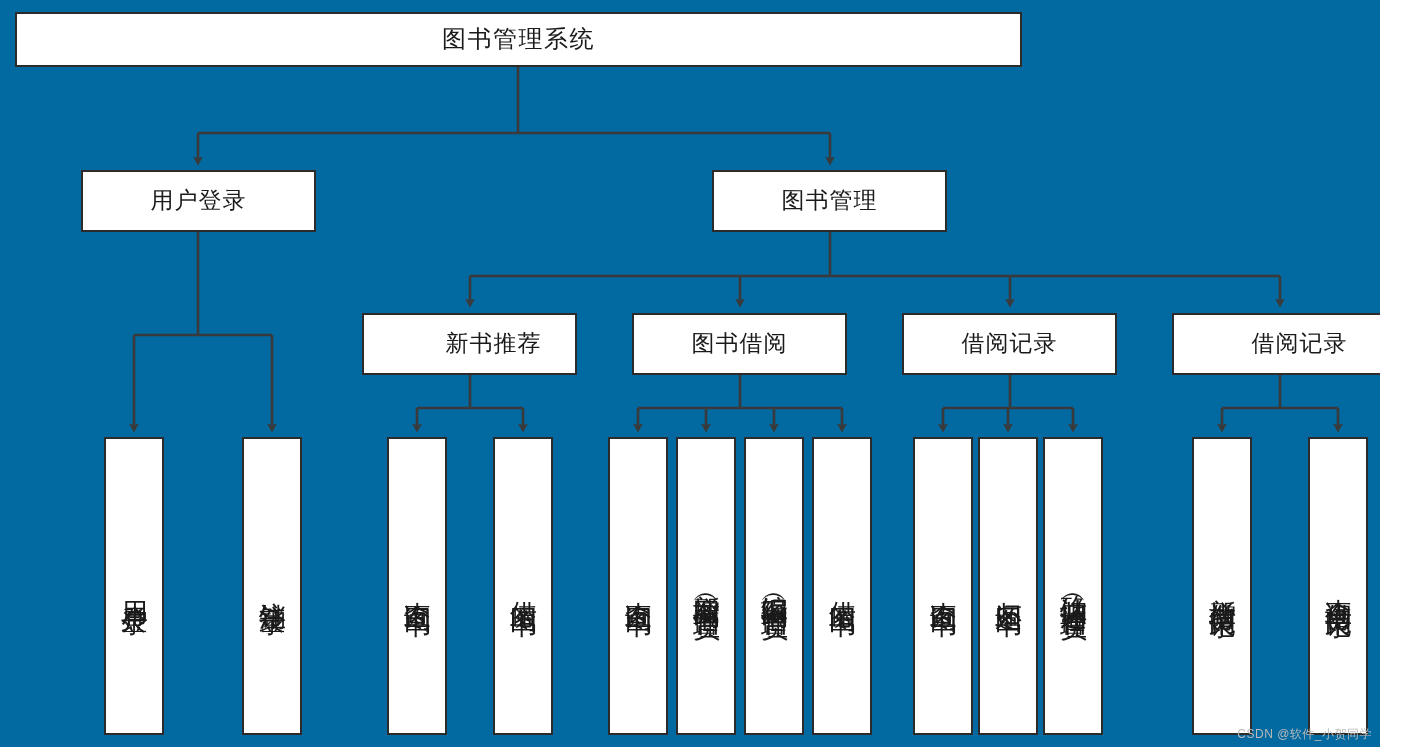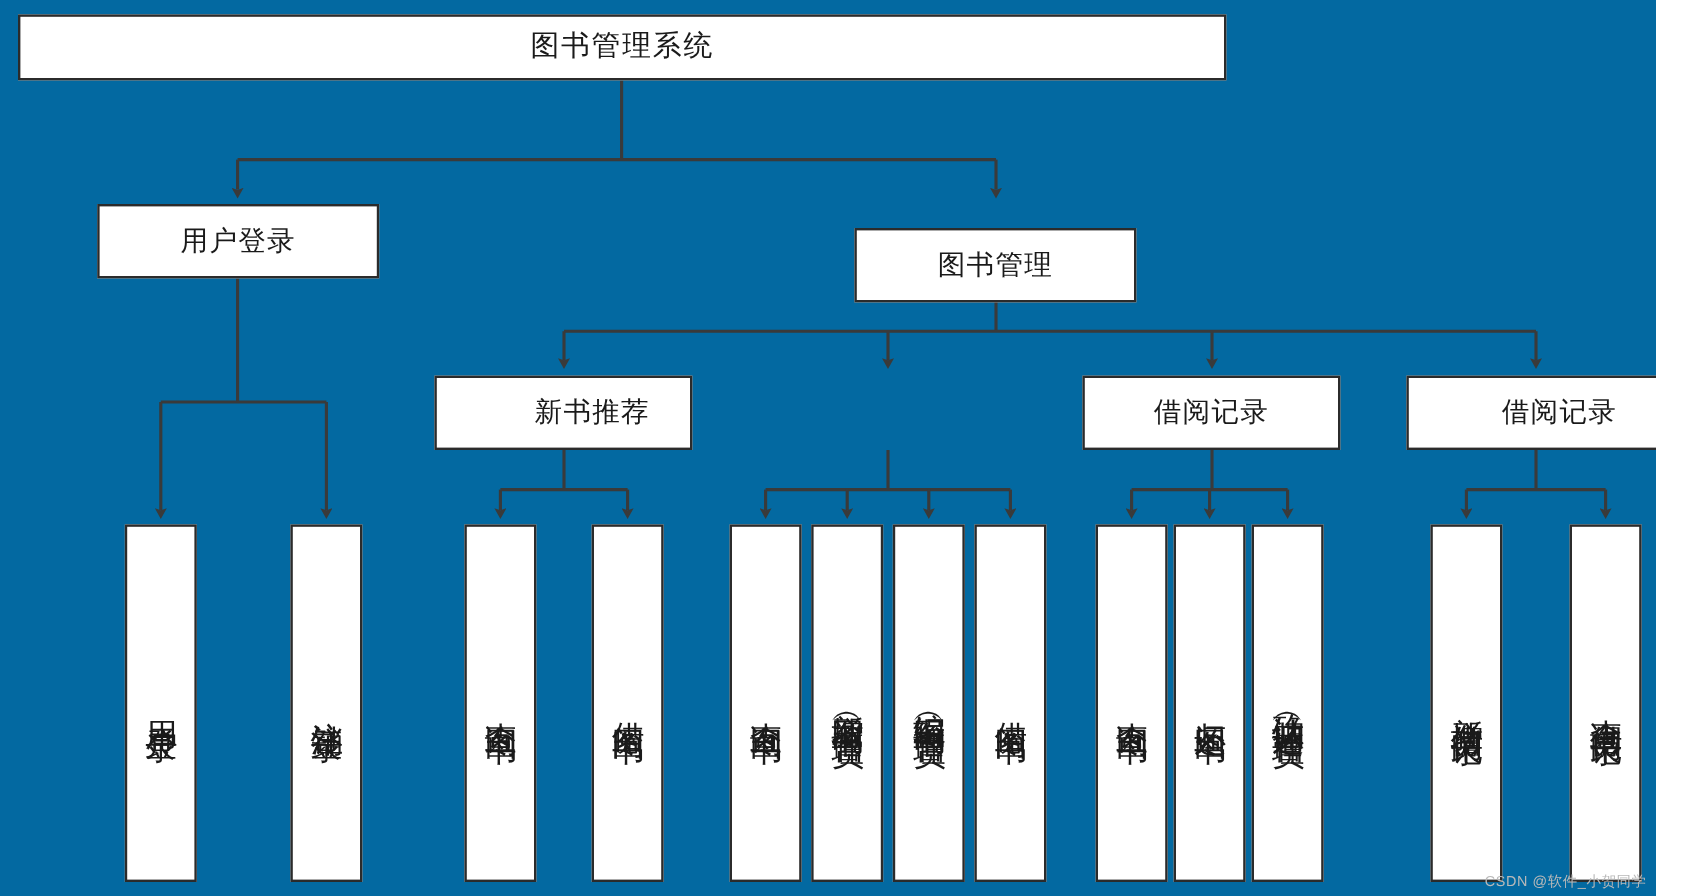--- a/index.html
+++ b/index.html
@@ -129,27 +129,30 @@
     </g>
   </svg>
 
   <div class="node root h" style="left:15px; top:12px; width:1007px; height:55px;">
     <span class="lbl">图书管理系统</span>
   </div>
 
   <div class="node h" style="left:81px; top:170px; width:235px; height:62px;">
     <span class="lbl">用户登录</span>
   </div>
-  <div class="node h" style="left:712px; top:170px; width:235px; height:62px;margin-top:20px;">
+  <div class="node h" style="left:712px; top:170px; width:235px; height:62px;">
     <span class="lbl">图书管理</span>
   </div>
 
   <div class="node h" style="left:362px; top:313px; width:215px; height:62px;padding-left:48px;">
     <span class="lbl">新书推荐</span>
   </div>
+  <div class="node h" style="left:632px; top:313px; width:215px; height:62px;">
+    <span class="lbl">图书借阅</span>
+  </div>
   <div class="node h" style="left:902px; top:313px; width:215px; height:62px;">
     <span class="lbl">借阅记录</span>
   </div>
   <div class="node h" style="left:1172px; top:313px; width:215px; height:62px;padding-left:40px;">
     <span class="lbl">借阅记录</span>
   </div>
 
   <div class="node v" style="left:104px; top:437px; width:60px; height:298px;">
     <span class="lbl">用户登录</span>
   </div>

